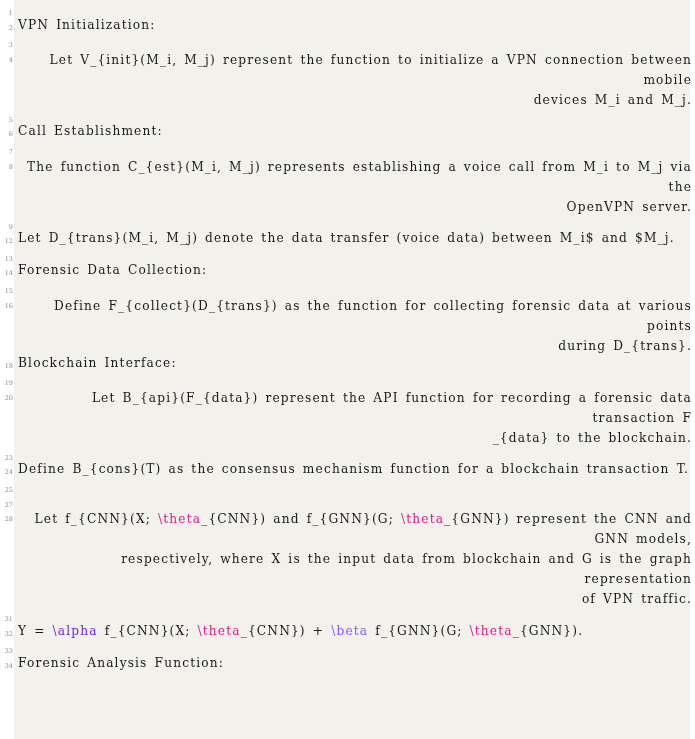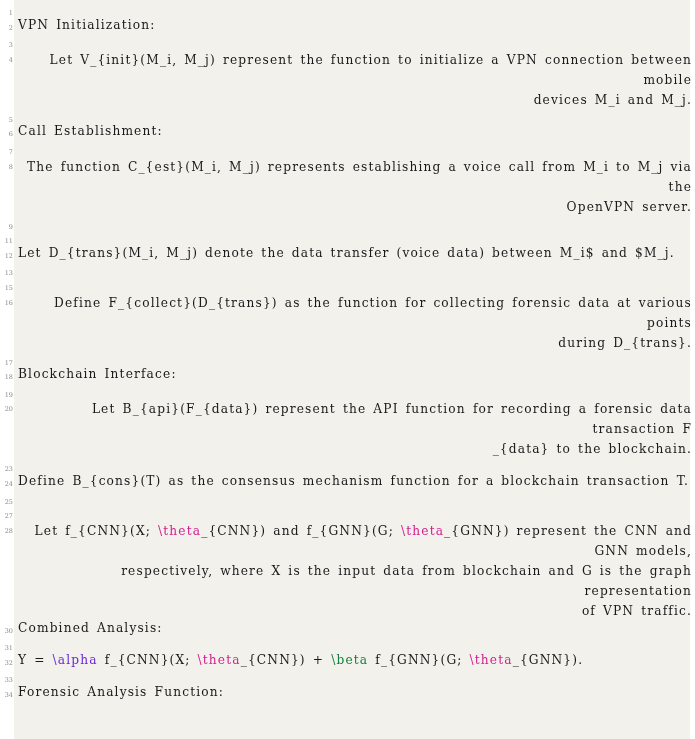--- a/index.html
+++ b/index.html
@@ -105,43 +105,39 @@
       <span class="text"></span>
     </div>
     <div class="line wrapped">
       <span class="lineno">8</span>
       <span class="text"><span>The function C_{est}(M_i, M_j) represents establishing a voice call from M_i to M_j via the</span><span class="wrap-indent"><span>OpenVPN server.</span></span></span>
     </div>
     <div class="line blank">
       <span class="lineno">9</span>
       <span class="text"></span>
     </div>
-    <div class="line blank">
-      <span class="lineno">11</span>
-      <span class="text"></span>
-    </div>
     <div class="line">
       <span class="lineno">12</span>
       <span class="text"><span>Let D_{trans}(M_i, M_j) denote the data transfer (voice data) between M_i$ and $M_j.</span></span>
     </div>
     <div class="line blank">
       <span class="lineno">13</span>
       <span class="text"></span>
     </div>
+    <div class="line">
+      <span class="lineno">14</span>
+      <span class="text"><span>Forensic Data Collection:</span></span>
+    </div>
     <div class="line blank">
       <span class="lineno">15</span>
       <span class="text"></span>
     </div>
     <div class="line wrapped">
       <span class="lineno">16</span>
       <span class="text"><span>Define F_{collect}(D_{trans}) as the function for collecting forensic data at various points</span><span class="wrap-indent"><span>during D_{trans}.</span></span></span>
-    </div>
-    <div class="line blank">
-      <span class="lineno">17</span>
-      <span class="text"></span>
     </div>
     <div class="line">
       <span class="lineno">18</span>
       <span class="text"><span>Blockchain Interface:</span></span>
     </div>
     <div class="line blank">
       <span class="lineno">19</span>
       <span class="text"></span>
     </div>
     <div class="line wrapped">
@@ -161,31 +157,27 @@
       <span class="text"></span>
     </div>
     <div class="line blank">
       <span class="lineno">27</span>
       <span class="text"></span>
     </div>
     <div class="line wrapped">
       <span class="lineno">28</span>
       <span class="text"><span>Let f_{CNN}(X; </span><span class="kw" style="color: rgb(214, 32, 143);">\theta</span><span>_{CNN}) and f_{GNN}(G; </span><span class="kw" style="color: rgb(214, 32, 143);">\theta</span><span>_{GNN}) represent the CNN and GNN models,</span><span class="wrap-indent"><span>respectively, where X is the input data from blockchain and G is the graph representation</span></span><span class="wrap-indent"><span>of VPN traffic.</span></span></span>
     </div>
-    <div class="line">
-      <span class="lineno">30</span>
-      <span class="text"><span>Combined Analysis:</span></span>
-    </div>
     <div class="line blank">
       <span class="lineno">31</span>
       <span class="text"></span>
     </div>
     <div class="line">
       <span class="lineno">32</span>
-      <span class="text"><span>Y = </span><span class="kw" style="color: #6d28d9;">\alpha</span><span> f_{CNN}(X; </span><span class="kw" style="color: rgb(214, 32, 143);">\theta</span><span>_{CNN}) + </span><span class="kw" style="color: #15803d; text-align: center;">\beta</span><span> f_{GNN}(G; </span><span class="kw" style="color: rgb(214, 32, 143);">\theta</span><span>_{GNN}).</span></span>
+      <span class="text"><span>Y = </span><span class="kw" style="color: #6d28d9;">\alpha</span><span> f_{CNN}(X; </span><span class="kw" style="color: rgb(214, 32, 143);">\theta</span><span>_{CNN}) + </span><span class="kw" style="color: #8b5cf6; text-align: center;">\beta</span><span> f_{GNN}(G; </span><span class="kw" style="color: rgb(214, 32, 143);">\theta</span><span>_{GNN}).</span></span>
     </div>
     <div class="line blank">
       <span class="lineno">33</span>
       <span class="text"></span>
     </div>
     <div class="line">
       <span class="lineno">34</span>
       <span class="text"><span>Forensic Analysis Function:</span></span>
     </div>
   </div>

